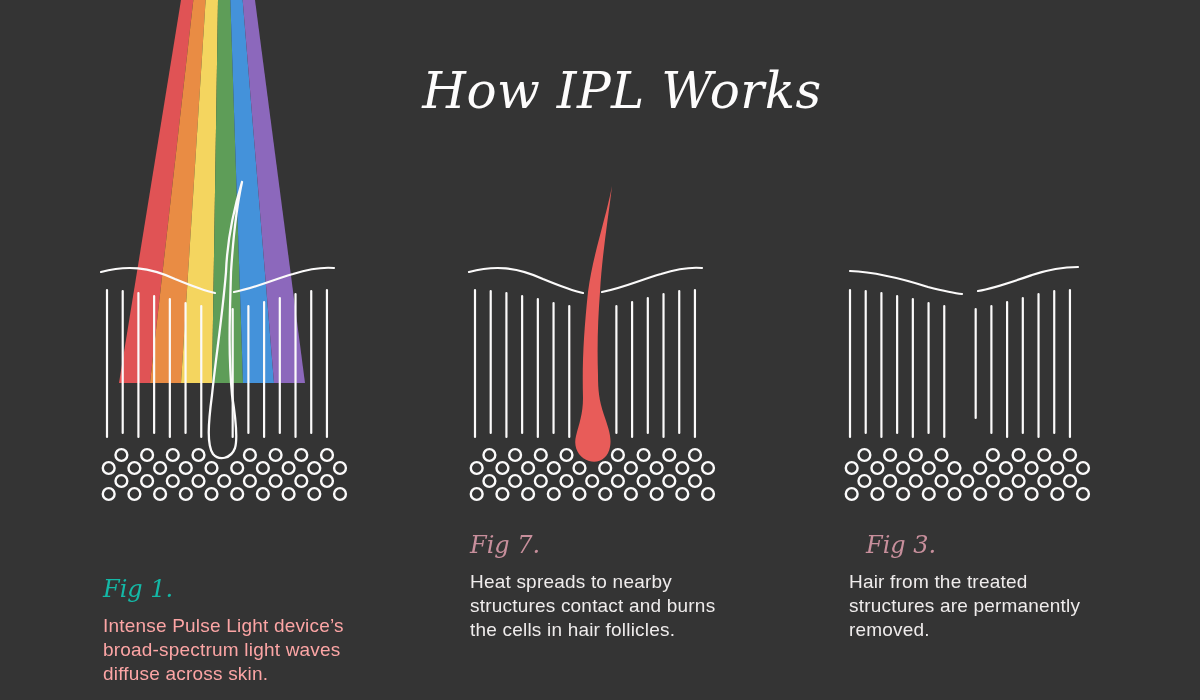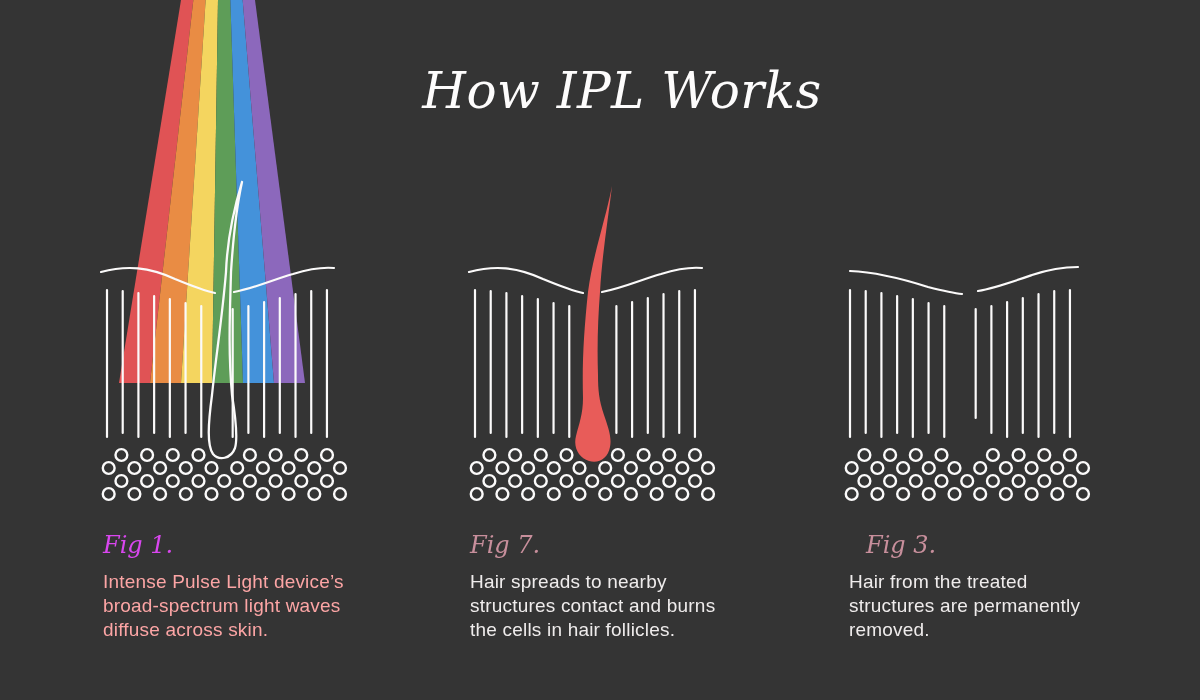--- a/index.html
+++ b/index.html
@@ -214,24 +214,24 @@
           <circle cx="191.6" cy="494" r="5.9" fill="none" stroke="#fbfafa" stroke-width="2.4"></circle>
           <circle cx="217.29999999999998" cy="494" r="5.9" fill="none" stroke="#fbfafa" stroke-width="2.4"></circle>
           <circle cx="242.99999999999997" cy="494" r="5.9" fill="none" stroke="#fbfafa" stroke-width="2.4"></circle>
         </g>
       </g>
     </svg>
 
   <h1 class="title" style="color: rgb(253, 252, 252);">How IPL Works</h1>
 
   <div class="fig-block f1">
-    <p class="fig-label" style="color: #d946ef;">Fig 1.</p>
+    <p class="fig-label" style="color: #14b8a6; margin-top: 44px;">Fig 1.</p>
     <p class="fig-text" style="color: #fca5a5;">Intense Pulse Light device’s broad-spectrum light waves diffuse across skin.</p>
   </div>
   <div class="fig-block f2">
     <p class="fig-label" style="color: rgb(200, 143, 156);">Fig 7.</p>
-    <p class="fig-text" style="color: rgb(239, 236, 236);">Hair spreads to nearby structures contact and burns the cells in hair follicles.</p>
+    <p class="fig-text" style="color: rgb(239, 236, 236);">Heat spreads to nearby structures contact and burns the cells in hair follicles.</p>
   </div>
   <div class="fig-block f3">
     <p class="fig-label" style="color: rgb(200, 143, 156); margin-left: 17px;">Fig 3.</p>
     <p class="fig-text" style="color: rgb(239, 236, 236);">Hair from the treated structures are permanently removed.</p>
   </div>
 </div>
 
 </body></html>

